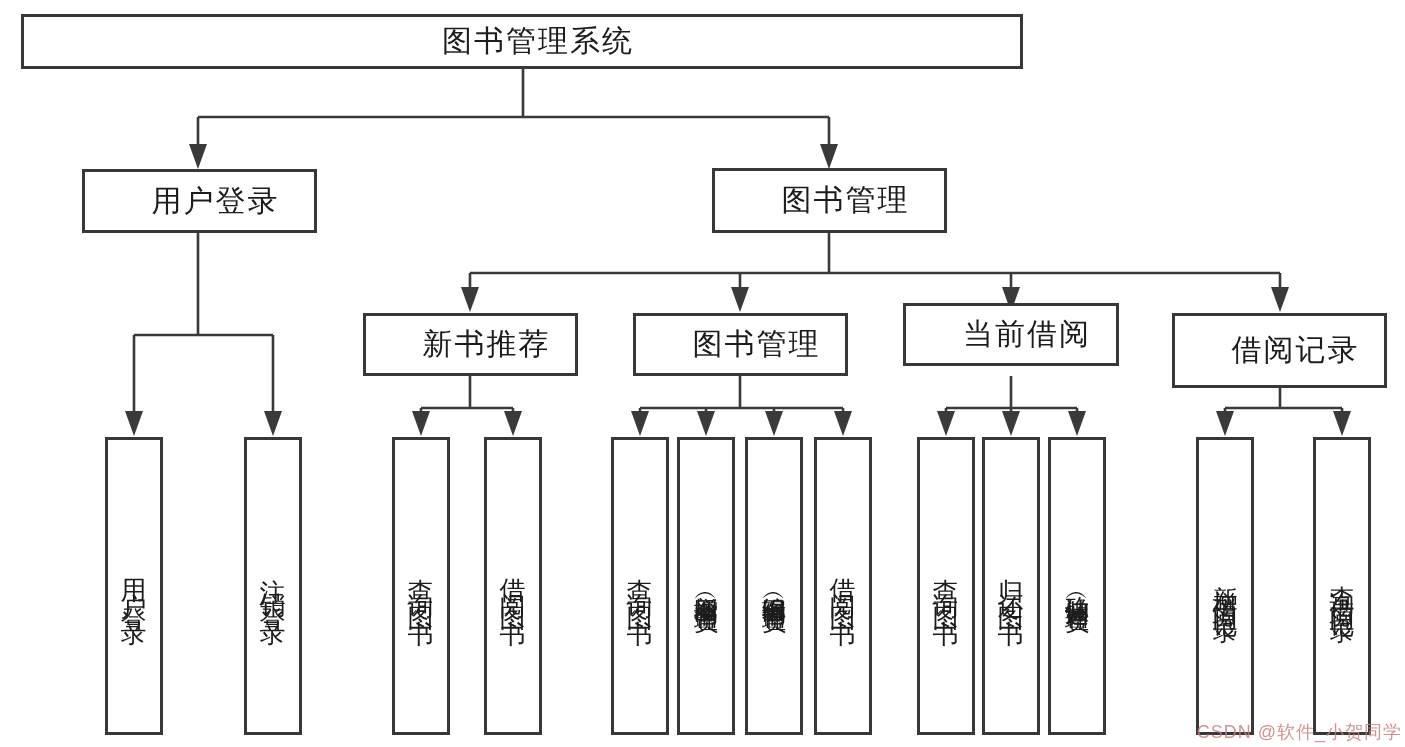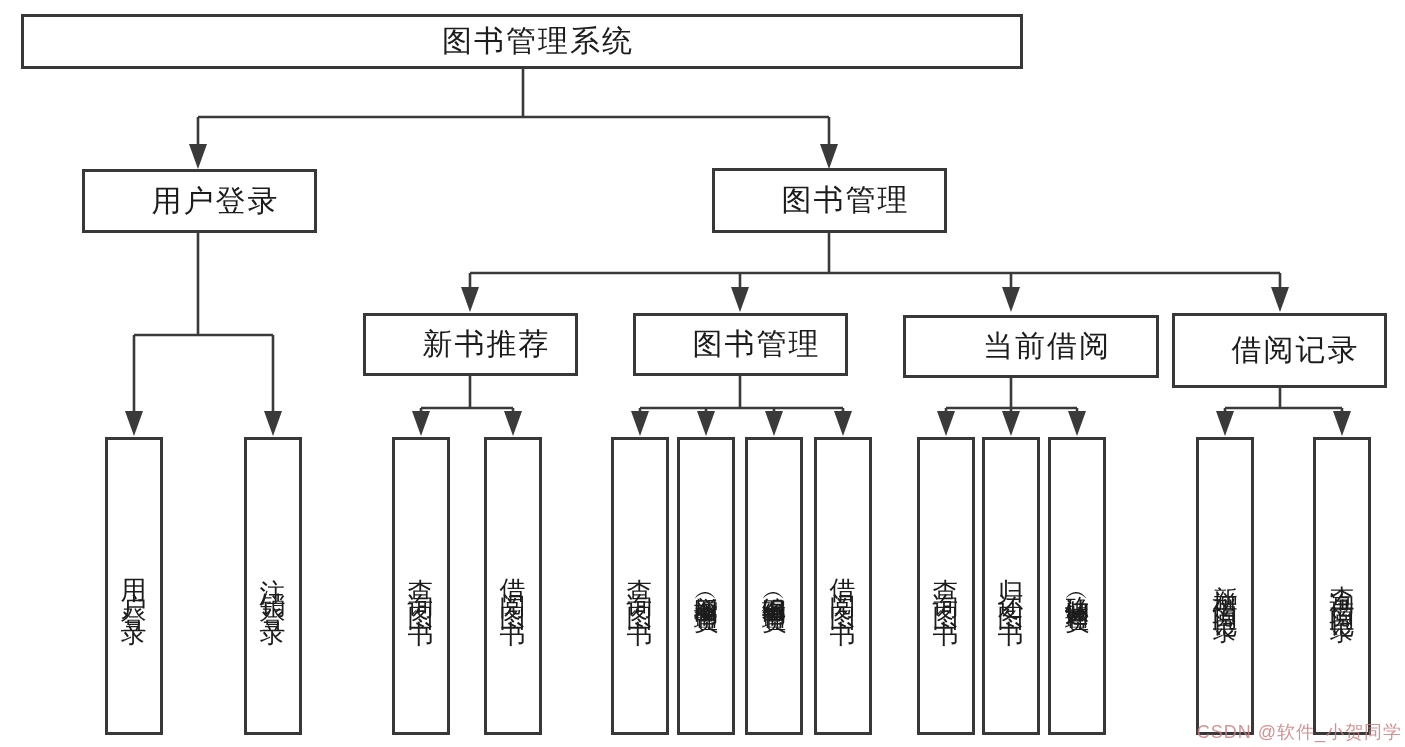--- a/index.html
+++ b/index.html
@@ -93,21 +93,21 @@
   <div class="box h" style="left:712px;top:168px;width:235px;height:65px;">
     <span>图书管理</span>
   </div>
 
   <div class="box h" style="left:363px;top:313px;width:215px;height:63px;">
     <span>新书推荐</span>
   </div>
   <div class="box h" style="left:633px;top:313px;width:215px;height:63px;">
     <span>图书管理</span>
   </div>
-  <div class="box h" style="left:903px;top:315px;width:256px;height:63px;">
+  <div class="box h" style="left:903px;top:303px;width:216px;height:63px;">
     <span>当前借阅</span>
   </div>
   <div class="box h" style="left:1172px;top:313px;width:215px;height:75px;">
     <span>借阅记录</span>
   </div>
 
   <div class="box v" style="left:105px;top:437px;width:58px;height:298px;">
     <span>用户登录</span>
   </div>
   <div class="box v" style="left:244px;top:437px;width:58px;height:298px;">

